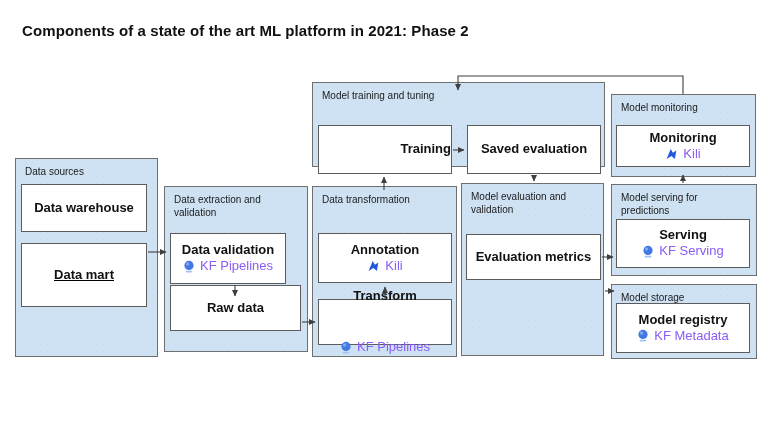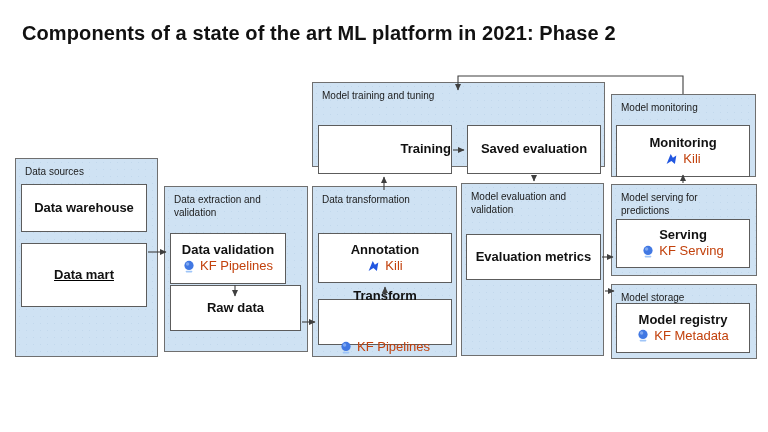--- a/index.html
+++ b/index.html
@@ -2,39 +2,39 @@
 <html><head>
 <meta charset="utf-8">
 <style>
   html,body{margin:0;padding:0;}
   body{
     width:768px;height:432px;position:relative;background:#ffffff;
     font-family:"Liberation Sans",sans-serif;overflow:hidden;
   }
   .slide-title{
     position:absolute;left:22px;top:22px;width:700px;
-    font-size:20px;font-weight:bold;color:#111;letter-spacing:.1px;
+    font-size:15px;font-weight:bold;color:#111;letter-spacing:.1px;
   }
   .container{
     position:absolute;background:#cfe2f3;border:1px solid #6f6f6f;
     background-image:radial-gradient(#c2d8ec 0.8px, transparent 0.9px);
     background-size:7px 7px;box-sizing:border-box;z-index:1;
   }
   .clabel{
     position:absolute;left:9px;top:6px;right:8px;
     font-size:10px;line-height:1.3;color:#1b1b1b;z-index:2;
   }
   .box{
     position:absolute;background:#ffffff;border:1px solid #5c5c5c;
     box-sizing:border-box;z-index:3;
     display:flex;flex-direction:column;align-items:center;justify-content:center;
     text-align:center;gap:1px;
   }
   .box .t{font-size:13px;font-weight:bold;color:#111;line-height:1.15;}
-  .box .sub{font-size:13px;color:#c2410c;display:flex;align-items:center;gap:5px;line-height:1.1;}
+  .box .sub{font-size:13px;color:#8b5cf6;display:flex;align-items:center;gap:5px;line-height:1.1;}
   .icon{display:inline-flex;align-items:center;justify-content:center;}
   svg.wires{position:absolute;left:0;top:0;z-index:4;pointer-events:none;}
 </style>
 </head>
 <body>
 
 <div class="slide-title">Components of a state of the art ML platform in 2021: Phase 2</div>
 
 <div class="container" style="left:15px;top:158px;width:143px;height:199px;">
   <div class="clabel">Data sources</div>
@@ -121,21 +121,21 @@
 </div>
 
 <div class="box" style="left:318px;top:125px;width:134px;height:49px;align-items:flex-end;">
   <div class="t">Training</div>
 </div>
 
 <div class="box" style="left:467px;top:125px;width:134px;height:49px;">
   <div class="t">Saved evaluation</div>
 </div>
 
-<div class="box" style="left:616px;top:125px;width:134px;height:52px;">
+<div class="box" style="left:616px;top:125px;width:134px;height:42px;">
   <div class="t">Monitoring</div>
   <div class="sub">
     <span class="icon">
       <svg width="13" height="12" viewBox="0 0 13 12">
           <path d="M1.6 11 L5.7 1 L7.9 4.8 L11.3 2.6 L9.9 11 L6.4 8 Z" fill="#2257e0"></path>
         </svg>
     </span>
     <span>Kili</span>
   </div>
 </div>

